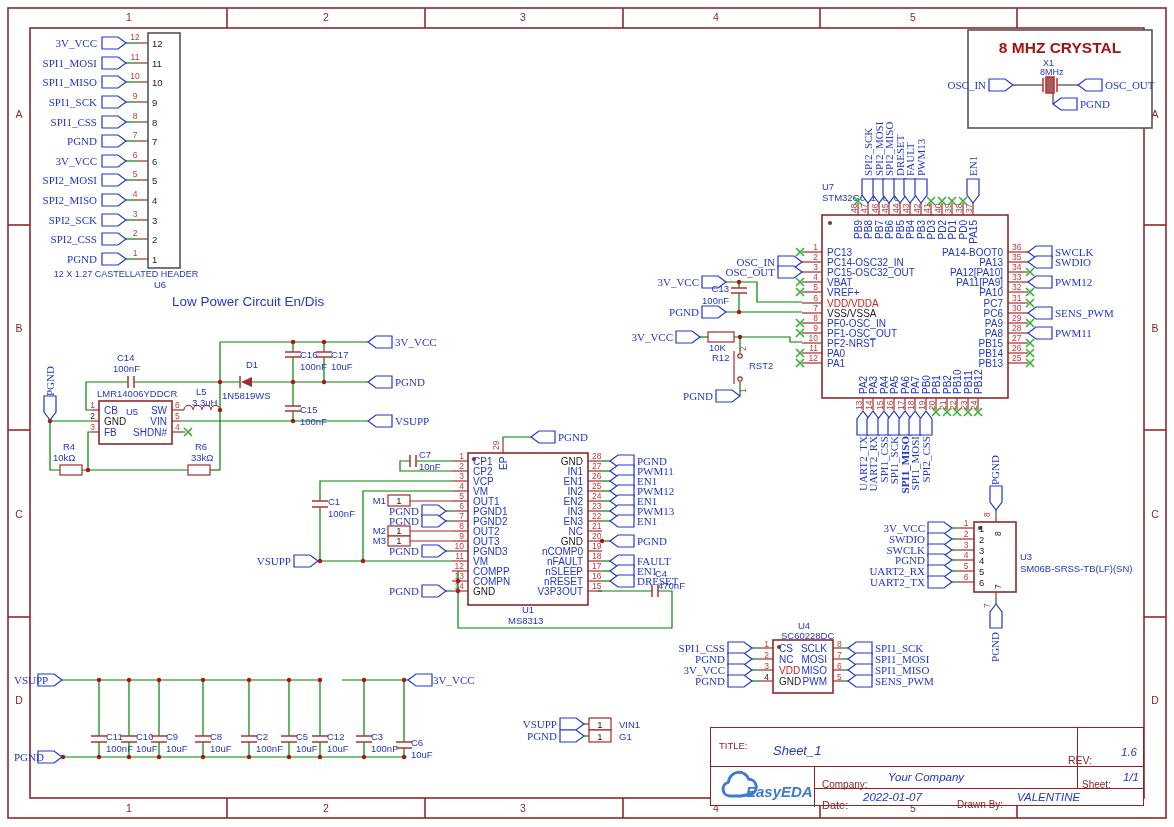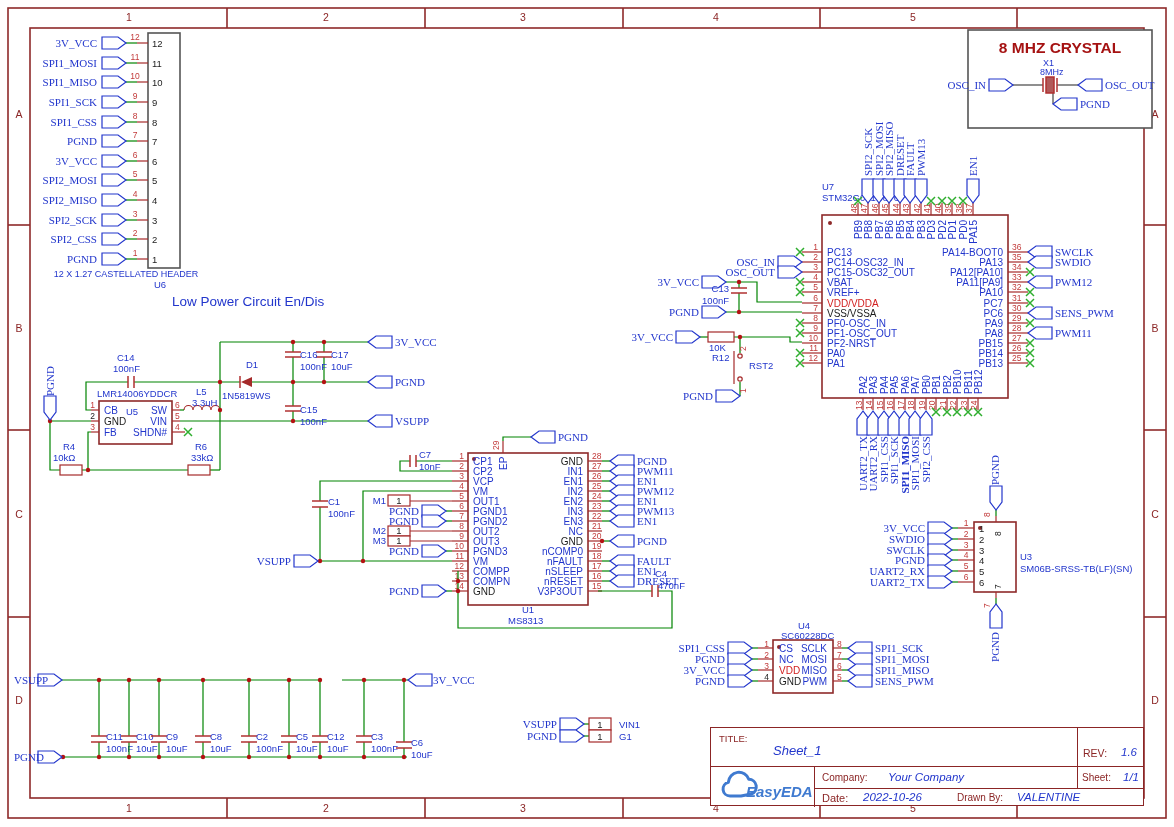--- a/index.html
+++ b/index.html
@@ -27,21 +27,21 @@
   .numb{font:8.5px "Liberation Sans",sans-serif;fill:#1c1c1c;}
   .inum{font:9.5px "Liberation Sans",sans-serif;fill:#1c1c1c;}
   .fr{font:10.5px "Liberation Sans",sans-serif;fill:#8b2525;}
   .note{font:13.5px "Liberation Sans",sans-serif;fill:#2236cc;}
   .ctitle{font:700 15.5px "Liberation Sans",sans-serif;fill:#a51212;}
   .bd{font-weight:700;}
   
   #tb{position:absolute;left:710px;top:727px;width:434px;height:79px;border:1.5px solid #8b2525;
       background:#fff;box-sizing:border-box;z-index:5;}
   #tb .hl{position:absolute;background:#8b2525;}
-  #tb .lab{position:absolute;color:#8b2525;font-size:9.5px;}
+  #tb .lab{position:absolute;color:#8b2525;font-size:9.5px;margin-top:7px;}
   #tb .val{position:absolute;color:#2236cc;font-size:11.5px;font-style:italic;}
   #tb .big{font-size:13px;}
   #logo{position:absolute;left:4px;top:40px;width:98px;height:36px;}
   #logo text{font:italic 700 15px "Liberation Sans",sans-serif;fill:#3f7ad0;}
 </style>
 </head>
 <body>
 
 <div id="stage">
   <svg id="sch" width="1174" height="827">
@@ -883,28 +883,28 @@
       <text x="619" y="740" class="ref">G1</text>
     </svg>
 
   <div id="tb">
     <div class="hl" style="left:0;top:38px;width:100%;height:1.2px"></div>
     <div class="hl" style="left:103px;top:60px;right:0;height:1.2px"></div>
     <div class="hl" style="left:366px;top:0;width:1.2px;height:60px"></div>
     <div class="hl" style="left:103px;top:38px;width:1.2px;height:41px"></div>
     <div class="lab" style="left:8px;top:5px">TITLE:</div>
     <div class="val big" style="left:62px;top:15px">Sheet_1</div>
-    <div class="lab" style="left:372px;top:19px;font-size:10.5px">REV:</div>
+    <div class="lab" style="left:357px;top:19px;font-size:10.5px">REV:</div>
     <div class="val" style="left:410px;top:18px">1.6</div>
     <div class="lab" style="left:111px;top:44px;font-size:10px">Company:</div>
     <div class="val" style="left:177px;top:43px">Your Company</div>
     <div class="lab" style="left:371px;top:44px;font-size:10px">Sheet:</div>
     <div class="val" style="left:412px;top:43px">1/1</div>
     <div class="lab" style="left:111px;top:64px;font-size:11px">Date:</div>
-    <div class="val" style="left:152px;top:63px">2022-10-26</div>
+    <div class="val" style="left:152px;top:63px">2022-01-07</div>
     <div class="lab" style="left:246px;top:64px;font-size:10px">Drawn By:</div>
     <div class="val" style="left:306px;top:63px">VALENTINE</div>
     <svg id="logo" viewBox="0 0 98 36">
       <path d="M26 28 h-11 a7 7 0 0 1 -1.6 -13.8 a10.5 10.5 0 0 1 20.4 -2.9 a7.6 7.6 0 0 1 2.6 14.7 z" fill="none" stroke="#3f7ad0" stroke-width="3" stroke-linejoin="round"></path>
       <text x="31" y="29">EasyEDA</text>
     </svg>
   </div>
 </div>
 
 </body></html>

